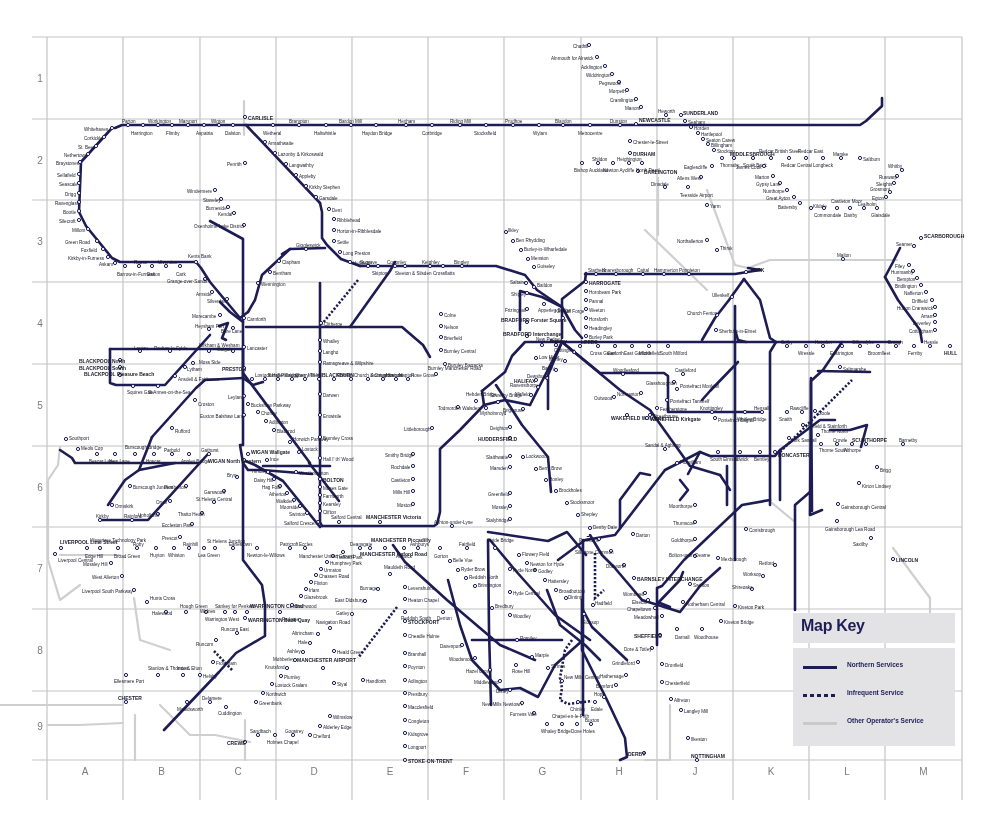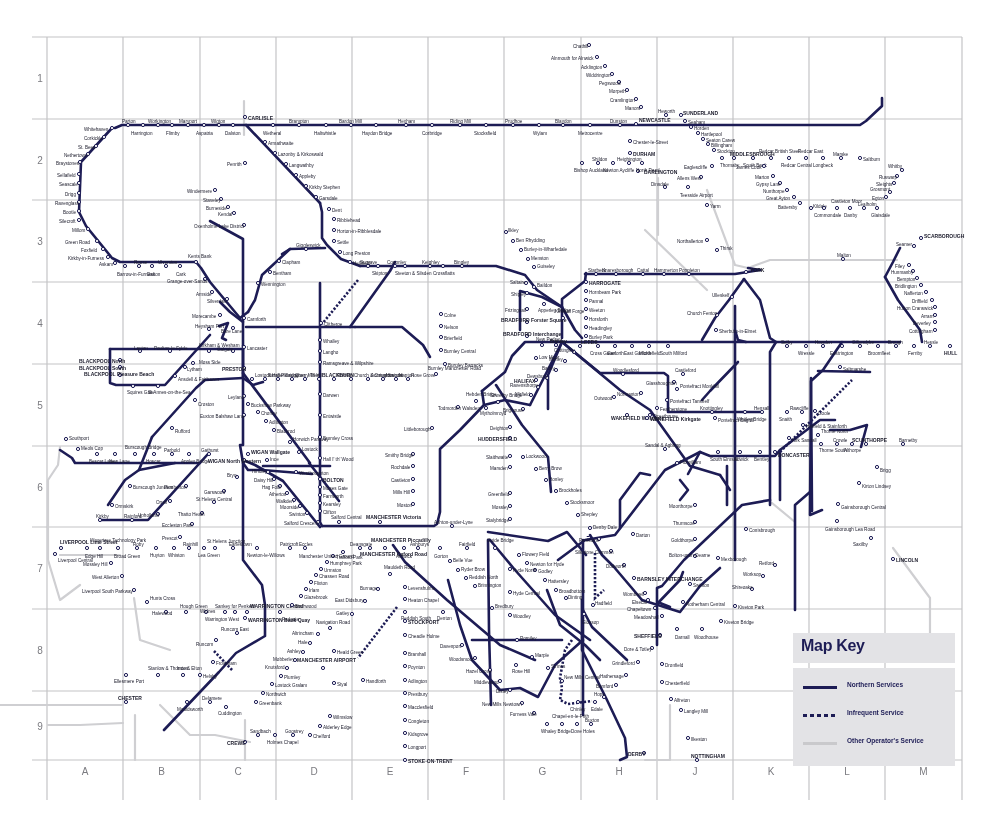--- a/index.html
+++ b/index.html
@@ -6,21 +6,21 @@
   body { width:1000px; height:816px; position:relative; overflow:hidden; font-family:"Liberation Sans", sans-serif; }
   #map { position:absolute; left:0; top:0; width:1000px; height:816px; }
   .grid-line { stroke:#c4c4c6; stroke-width:1.2; }
   .grid-label { fill:#7b7b80; font-size:10px; font-family:"Liberation Sans", sans-serif; }
   .other-line { stroke:#cfcfd2; stroke-width:2.2; fill:none; stroke-linejoin:round; stroke-linecap:round; }
   .northern-line { stroke:#1d1c55; stroke-width:2.6; fill:none; stroke-linejoin:round; stroke-linecap:round; }
   .infrequent-line { stroke:#1d1c55; stroke-width:2.6; fill:none; stroke-dasharray:2.2 1.8; }
   .station { fill:#ffffff; stroke:#1d1c55; stroke-width:1; }
   .station-label { fill:#1a1a2a; font-size:4.6px; font-family:"Liberation Sans", sans-serif; }
   .station-major { font-weight:bold; font-size:5px; }
-  .key-panel { position:absolute; left:793px; top:633px; width:162px; height:128px; }
+  .key-panel { position:absolute; left:793px; top:613px; width:162px; height:128px; }
   .key-title-bar { position:absolute; left:0; top:0; width:162px; height:30px; background:#e3e3e6; }
   .key-title { position:absolute; left:8px; top:4px; color:#1d1c55; font-weight:bold; font-size:16px; font-family:"Liberation Sans", sans-serif; letter-spacing:-0.3px; }
   .key-body { position:absolute; left:0; top:35px; width:162px; height:98px; background:#e3e3e6; }
   .key-row { position:absolute; left:10px; height:14px; width:150px; }
   .key-swatch { position:absolute; left:0; top:6px; width:34px; height:3px; }
   .key-label { position:absolute; left:44px; top:1px; font-size:6.5px; font-weight:bold; color:#1d1c55; font-family:"Liberation Sans", sans-serif; white-space:nowrap; }
   .sw-northern { background:#1d1c55; }
   .sw-infrequent { background:repeating-linear-gradient(90deg,#1d1c55 0 4px,transparent 4px 7px); }
   .sw-other { background:#c9c9cc; }
 </style>

